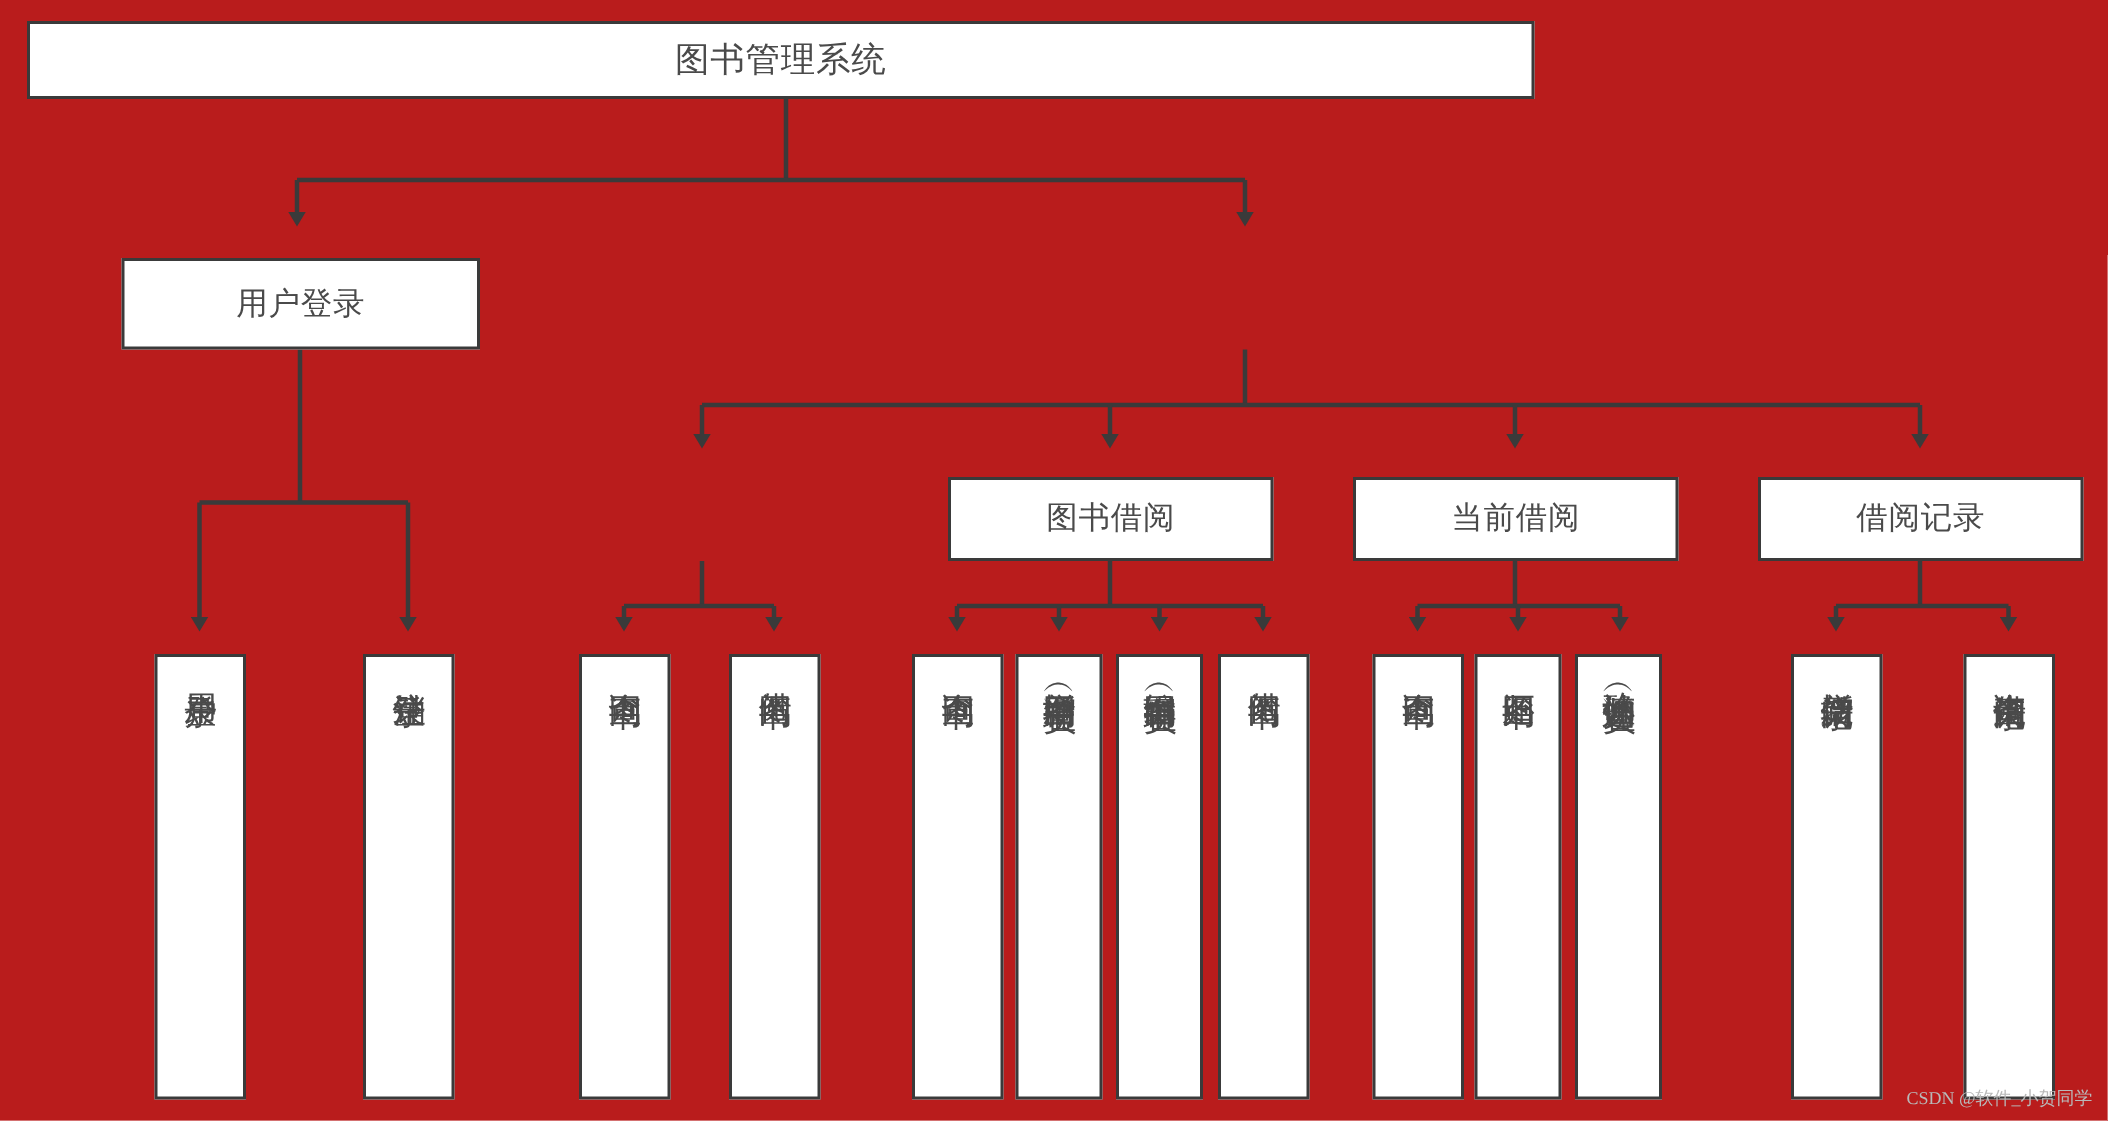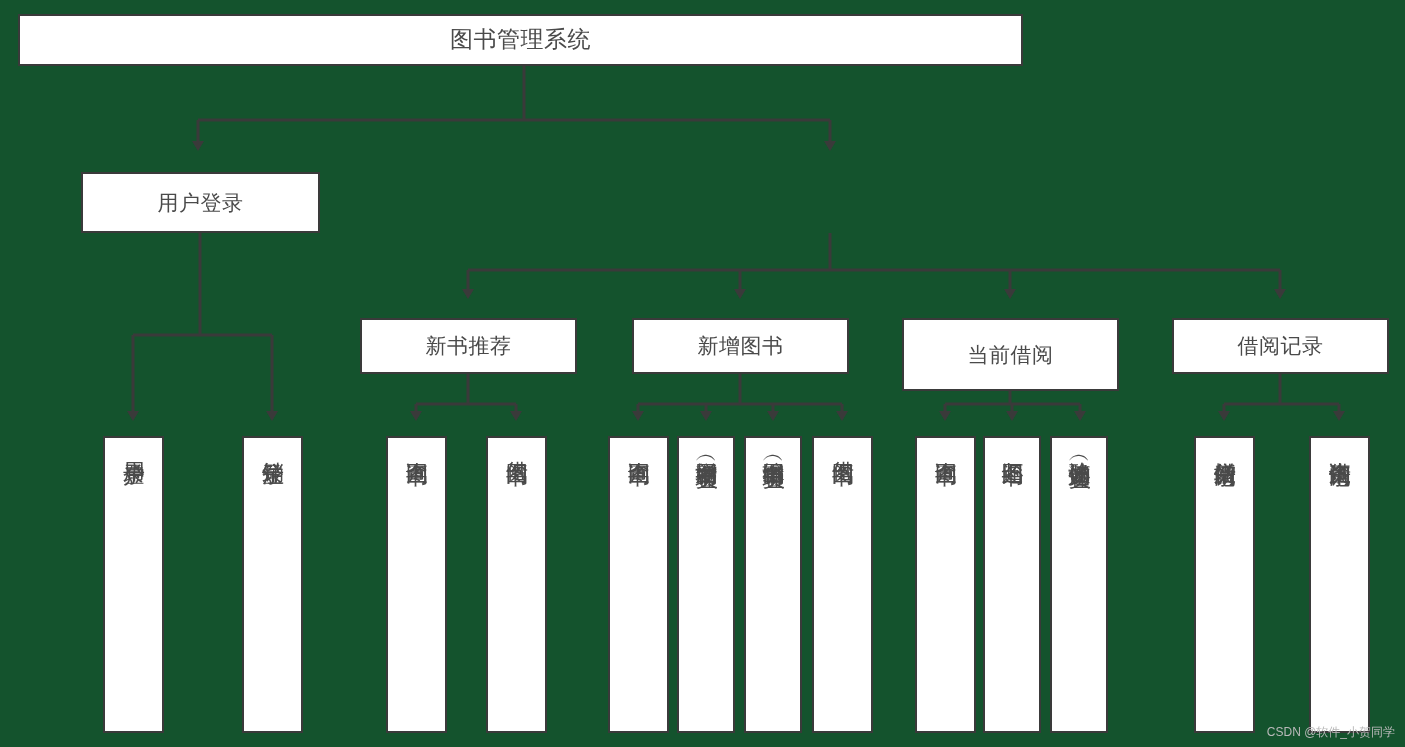--- a/index.html
+++ b/index.html
@@ -10,21 +10,22 @@
   body {
     width: 1405px;
     height: 747px;
     font-family: "Liberation Sans", "DejaVu Sans", sans-serif;
     overflow: hidden;
   }
   #diagram-root {
     position: relative;
     width: 1405px;
     height: 747px;
-    background: #14532d;
+    background: #b91c1c;
+    font-family: Liberation Serif, serif;
   }
   svg#connectors {
     position: absolute;
     left: 0;
     top: 0;
     width: 1405px;
     height: 747px;
   }
   .node {
     position: absolute;
@@ -128,27 +129,24 @@
   </svg>
 
   <div class="node horizontal" id="title-node" style="left:18px; top:14px; width:1005px; height:52px;">
     <span class="node-label">图书管理系统</span>
   </div>
 
   <div class="node horizontal" style="left:81px; top:172px; width:239px; height:61px;">
     <span class="node-label">用户登录</span>
   </div>
 
-  <div class="node horizontal" style="left:360px; top:318px; width:217px; height:56px;">
-    <span class="node-label">新书推荐</span>
+  <div class="node horizontal" style="left:632px; top:318px; width:217px; height:56px;">
+    <span class="node-label">图书借阅</span>
   </div>
-  <div class="node horizontal" style="left:632px; top:318px; width:217px; height:56px;">
-    <span class="node-label">新增图书</span>
-  </div>
-  <div class="node horizontal" style="left:902px; top:318px; width:217px; height:73px;">
+  <div class="node horizontal" style="left:902px; top:318px; width:217px; height:56px;">
     <span class="node-label">当前借阅</span>
   </div>
   <div class="node horizontal" style="left:1172px; top:318px; width:217px; height:56px;">
     <span class="node-label">借阅记录</span>
   </div>
 
   <div class="node vertical" style="left:103px; top:436px; width:61px; height:297px;">
     <span class="node-label">用户登录</span>
   </div>
   <div class="node vertical" style="left:242px; top:436px; width:61px; height:297px;">

